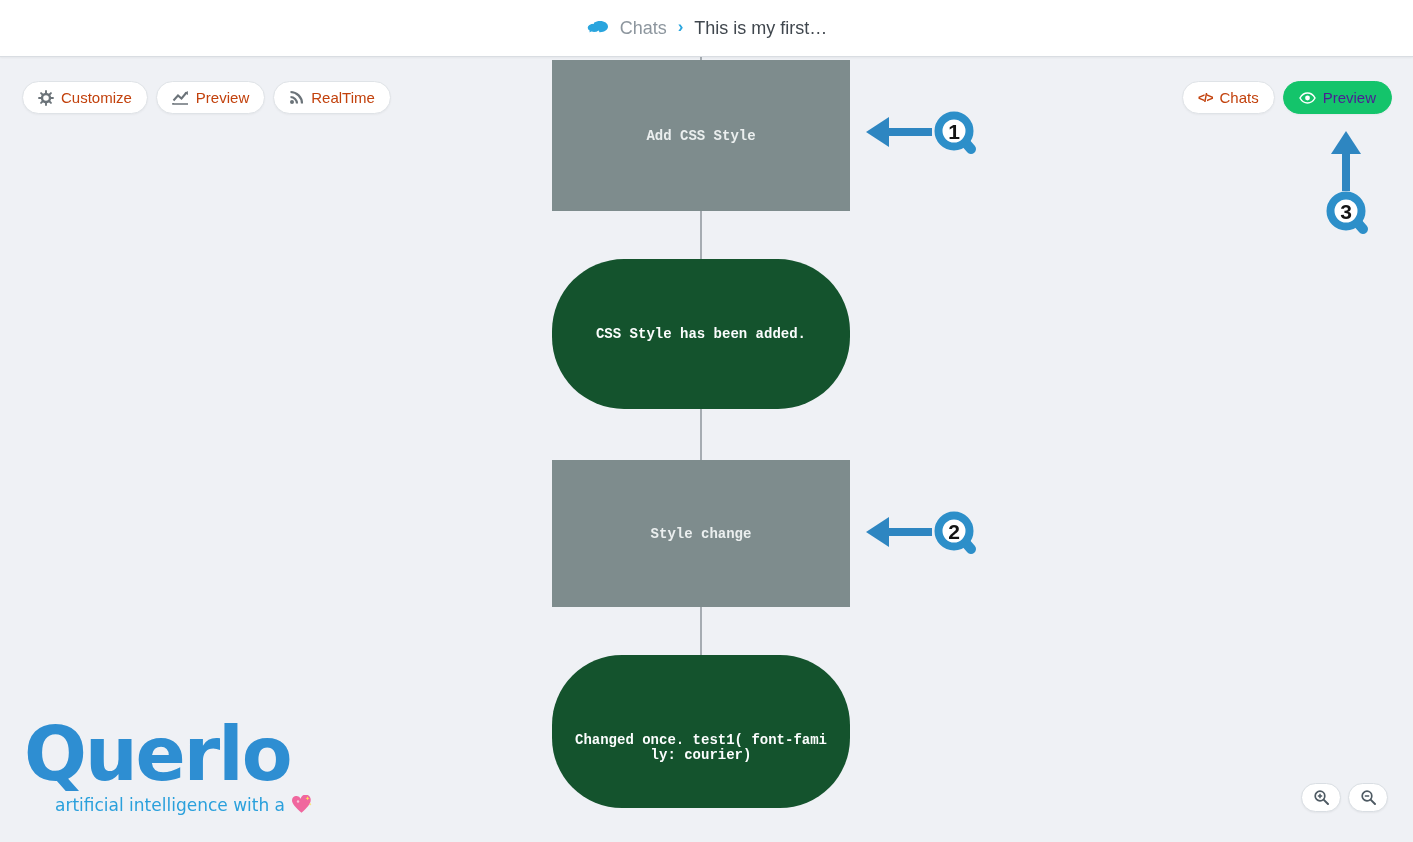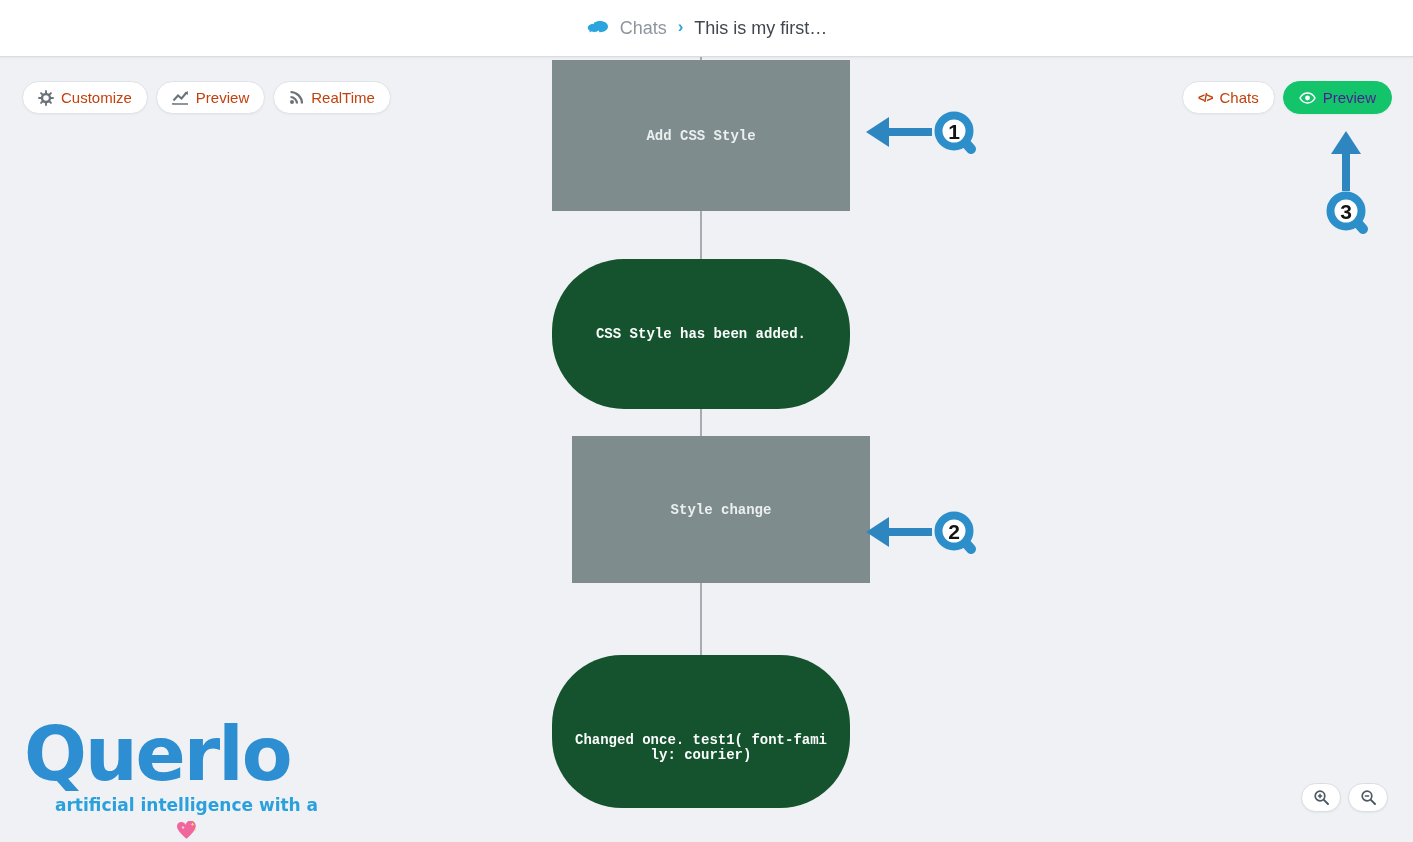--- a/index.html
+++ b/index.html
@@ -44,42 +44,42 @@
     position:absolute; left:552px; width:298px;
     display:flex; align-items:center; justify-content:center;
     font-family:"Liberation Mono","DejaVu Sans Mono",monospace;
     font-weight:bold; font-size:14px; text-align:center;
     z-index:2;
   }
   .node-gray { background:#7e8c8d; color:#ebefef;align-items:center; }
   .node-blue { background:#14532d; color:#fbfdfd; border-radius:72px; }
   #node-0 { top:60px;  height:151px; }
   #node-1 { top:259px; height:150px; }
-  #node-2 { top:436px; height:147px;margin-left:20px; }
+  #node-2 { top:460px; height:147px; }
   #node-3 { top:655px; height:153px; border-radius:70px; }
   #node-3 .node-text { width:30ch; word-break:break-all; line-height:15px;margin-top:32px; }
 
   
   .anno { position:absolute; z-index:6; }
   .marker-num {
     font-family:"Liberation Sans",sans-serif; font-weight:bold;
     font-size:21px; fill:#141414;
   }
 
   
   .logo { position:absolute; left:24px; top:716px; z-index:3; }
   .wordmark {
     font-family:"DejaVu Sans",sans-serif; font-weight:bold;
     font-size:74px; line-height:1.04; letter-spacing:-2px; color:#2e8ed2;
   }
   .tagline {
     margin-top:2px; margin-left:31px;
     display:flex; align-items:center; gap:6px;
-    font-family:"DejaVu Sans",sans-serif; font-weight:bold;
-    font-size:17px; color:#2aa0dc;flex-direction:column;
+    font-family:"DejaVu Sans",sans-serif; font-weight:normal;
+    font-size:17px; color:#2aa0dc;
   }
 
   
   .zoomctl { position:absolute; left:1301px; top:783px; display:flex; gap:7px; z-index:10; }
   .zoom-btn {
     width:40px; height:29px; background:#fff;
     border:1px solid #d9dee3; border-radius:15px;
     display:flex; align-items:center; justify-content:center;
     box-shadow:0 1px 2px rgba(0,0,0,.05); cursor:pointer;
   }

